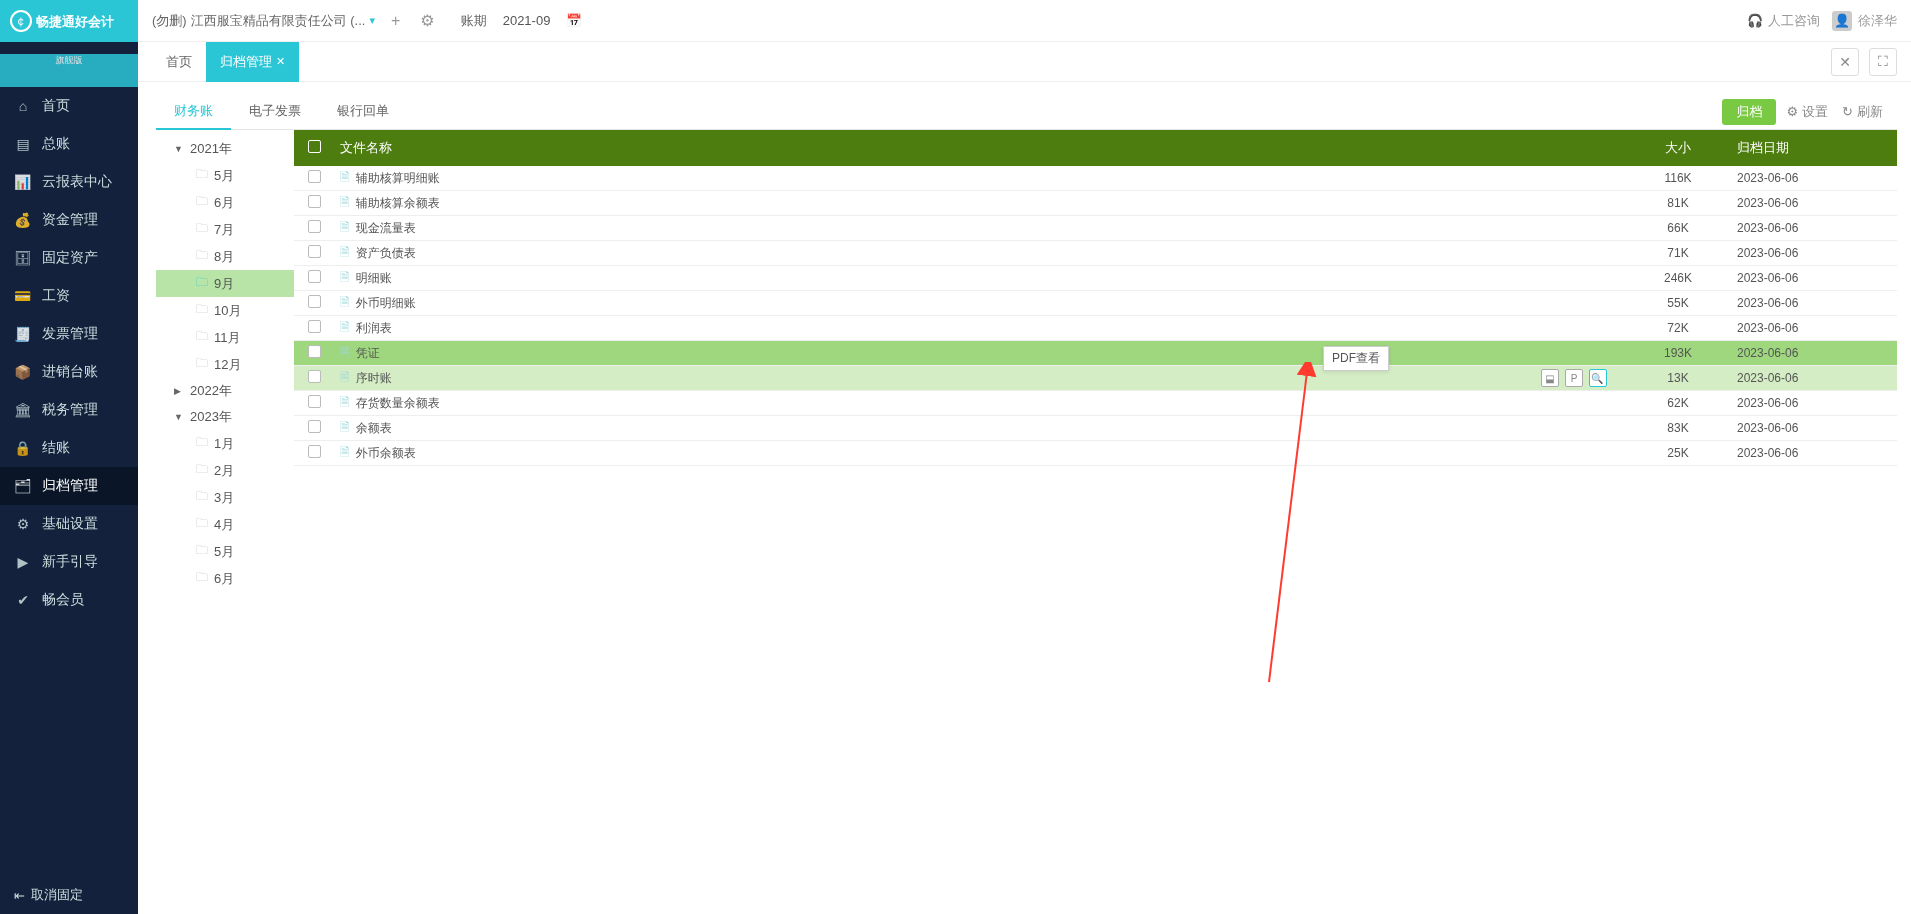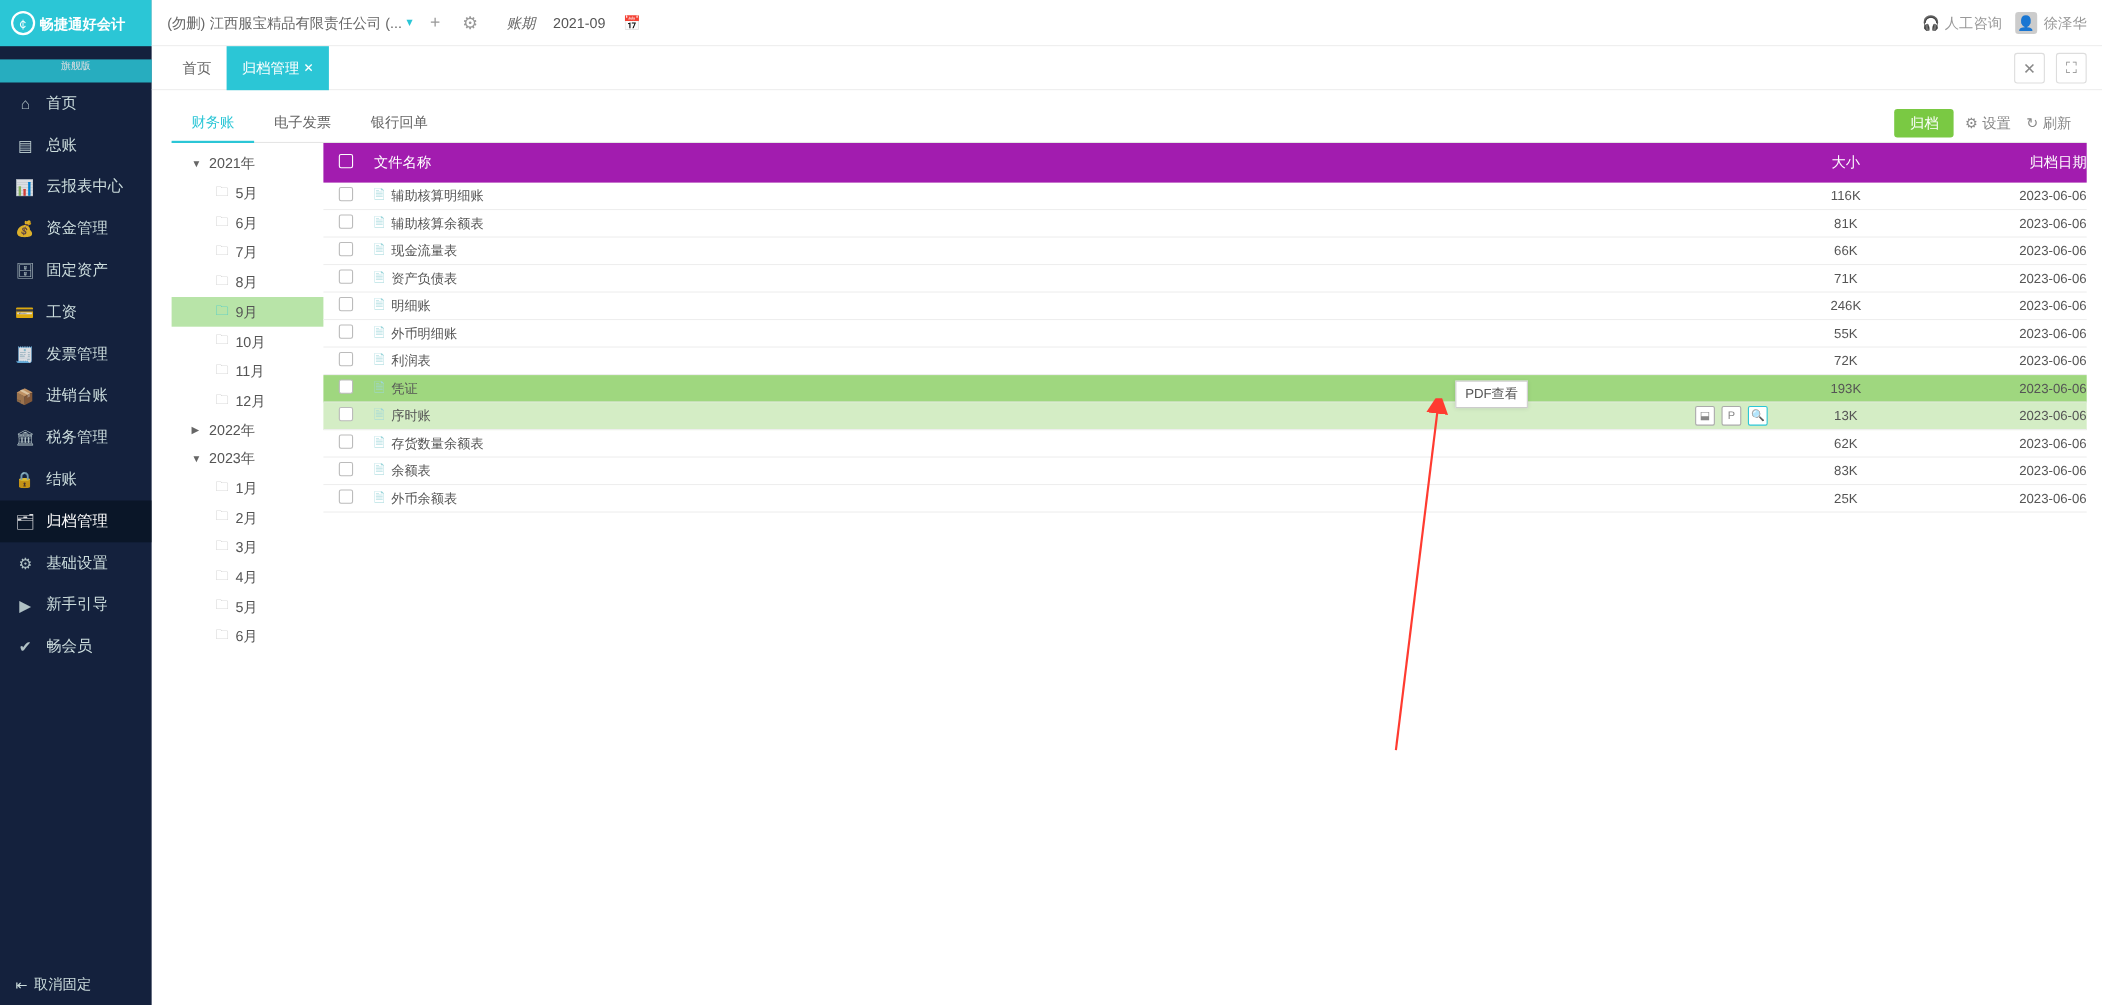--- a/index.html
+++ b/index.html
@@ -20,21 +20,21 @@
     .sidebar-footer { padding: 10px 14px; display: flex; align-items: center; gap: 6px; color: #cdd; font-size: 13px; cursor: pointer; }
     
     
     .main { flex: 1; display: flex; flex-direction: column; background: #fff; }
     
     
     .top-header { height: 42px; background: #fff; border-bottom: 1px solid #eee; display: flex; align-items: center; padding: 0 14px; gap: 12px; color: #666; font-size: 13px; }
     .company-sel { display: flex; align-items: center; gap: 4px; cursor: pointer; }
     .chev-down { color: #2bc6d6; font-size: 11px; }
     .plus-icon, .gear-icon-top { color: #999; cursor: pointer; padding: 0 4px; font-size: 16px; }
-    .period-label { margin-left: 10px; font-style: italic; }
+    .period-label { margin-left: 10px; }
     .period-value { color: #555; margin-left: 4px; }
     .cal-icon { color: #2bc6d6; margin-left: 4px; cursor: pointer; }
     .top-spacer { flex: 1; }
     .top-right { display: flex; align-items: center; gap: 12px; color: #999; }
     .consult { display: flex; align-items: center; gap: 4px; cursor: pointer; }
     .user { display: flex; align-items: center; gap: 6px; cursor: pointer; }
     .avatar-icon { width: 20px; height: 20px; background: #ccc; border-radius: 3px; display: inline-flex; align-items:center; justify-content:center; color:#fff; }
     
     
     .tabs-row { height: 40px; border-bottom: 1px solid #eee; display: flex; align-items: center; padding: 0 14px; gap: 4px; }
@@ -60,25 +60,25 @@
     .left-col { width: 138px; }
     .tree { padding: 6px 0; font-size: 13px; color: #555; }
     .tree-year { display: flex; align-items: center; padding: 4px 10px 4px 18px; cursor: pointer; gap: 6px; }
     .tree-caret { font-size: 9px; color: #666; width: 10px; }
     .tree-month { display: flex; align-items:center; padding: 3px 10px 3px 40px; cursor: pointer; gap: 6px; }
     .tree-month.active { background: #b8e4a8; }
     .folder-icon { color: #bbb; font-size: 12px; }
     .tree-month.active .folder-icon { color: #2bc6d6; }
     
     .table-wrap { flex: 1; margin-right: 14px; display: flex; flex-direction: column; }
-    .thead { background: #a21caf; color: #fff; display: flex; align-items: center; height: 36px; font-size: 13px; }
+    .thead { background: #4d7c0f; color: #fff; display: flex; align-items: center; height: 36px; font-size: 13px; }
     .col-check { width: 40px; text-align: center; }
     .col-name { flex: 1; padding-left: 6px; display: flex; align-items:center; gap: 8px; }
     .col-size { width: 118px; text-align: center; }
-    .col-date { width: 160px; text-align: right; }
+    .col-date { width: 160px; text-align: left; }
     .tbody { }
     .trow { display: flex; align-items: center; height: 25px; border-bottom: 1px solid #eee; font-size: 12px; color: #555; position: relative; }
     .trow.selected { background: #9fd77f; }
     .trow.hovered { background: #d4edc5; }
     .file-icon { color: #9dd6db; margin-right: 6px; font-size: 12px; }
     .col-name-inner { display: flex; align-items:center; flex: 1; padding-left: 6px; }
     
     .row-actions { position: absolute; right: 290px; display: flex; gap: 6px; align-items: center; }
     .row-action-icon { width: 18px; height: 18px; border: 1px solid #aaa; border-radius: 2px; display:flex; align-items:center; justify-content:center; font-size:10px; color:#888; cursor:pointer; background:#fff; }
     .row-action-icon.highlight { border-color: #2bc6d6; color: #2bc6d6; }
@@ -93,21 +93,21 @@
 
 <div class="app">
 
   <div class="sidebar">
     <div class="logo-area">
       <span class="logo-icon">￠</span>
       <div>
         <div class="logo-text">畅捷通好会计</div>
       </div>
     </div>
-    <div class="logo-sub" style="background:#2bc6d6;padding-bottom:8px;">旗舰版</div>
+    <div class="logo-sub" style="background:#2bc6d6;padding-bottom:20px;">旗舰版</div>
     <div class="nav" id="nav">
         <div class="nav-item">
           <span class="nav-icon">⌂</span>
           <span>首页</span>
         </div>
         <div class="nav-item">
           <span class="nav-icon">▤</span>
           <span>总账</span>
         </div>
         <div class="nav-item">

